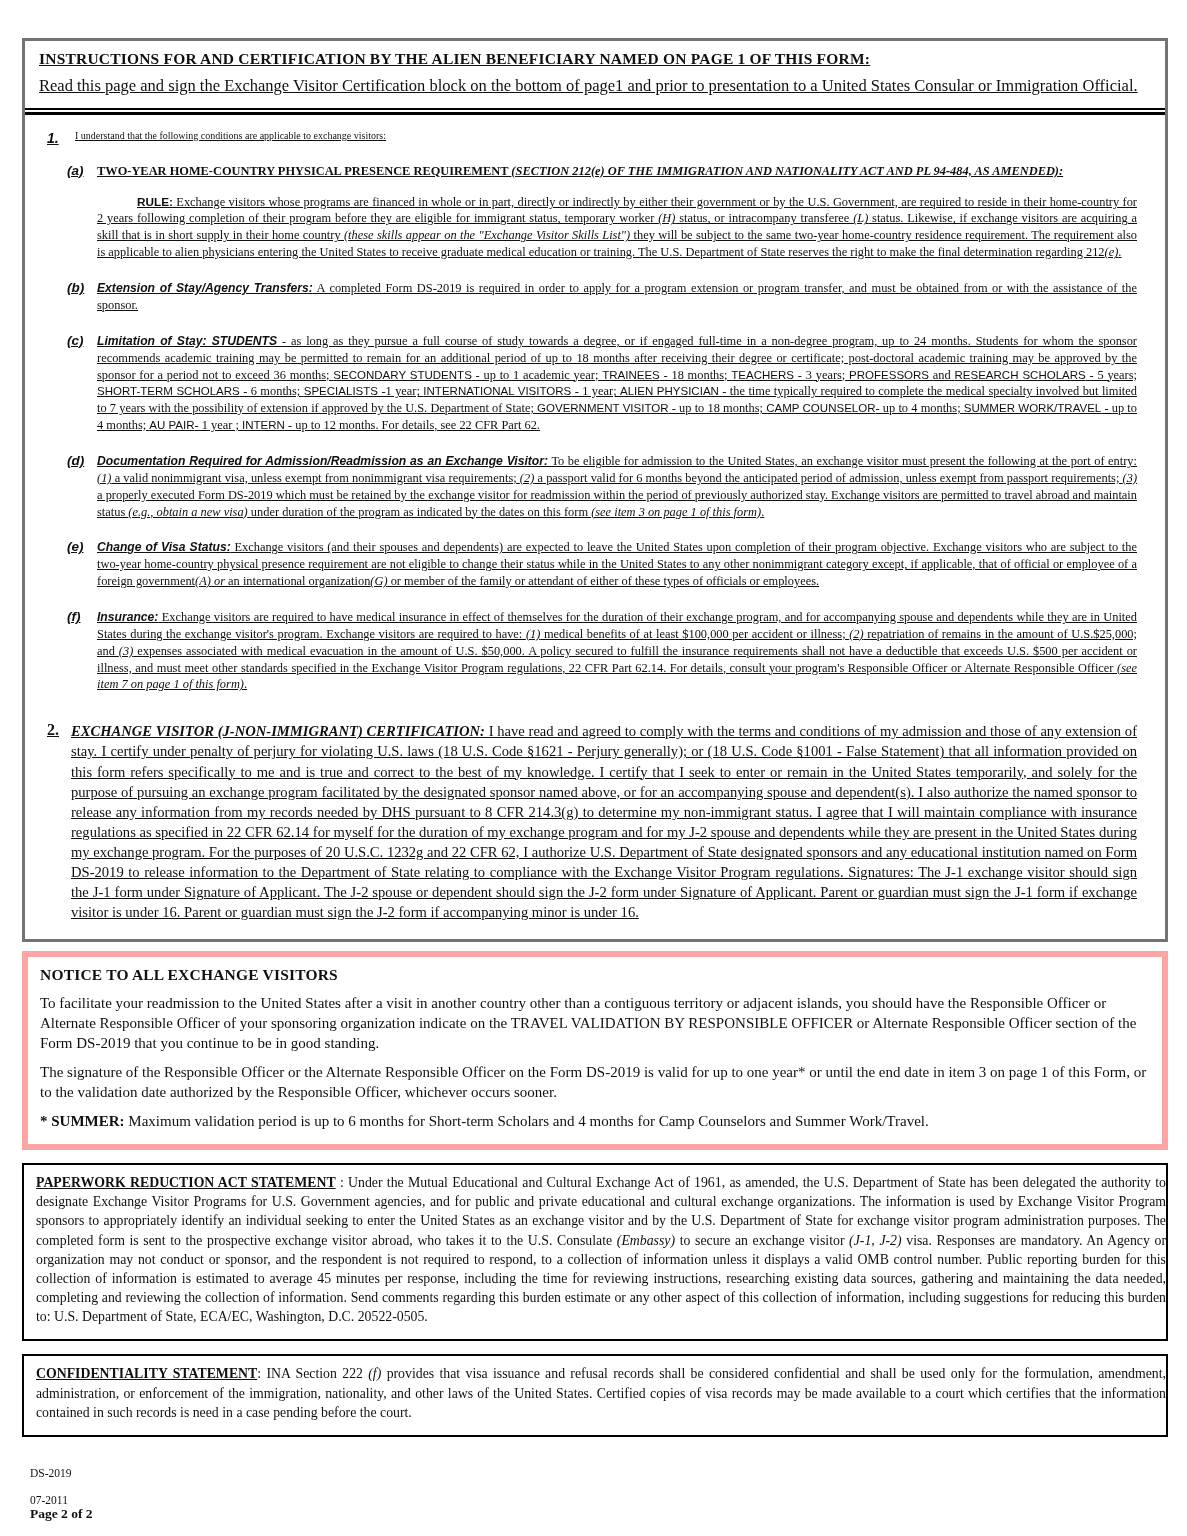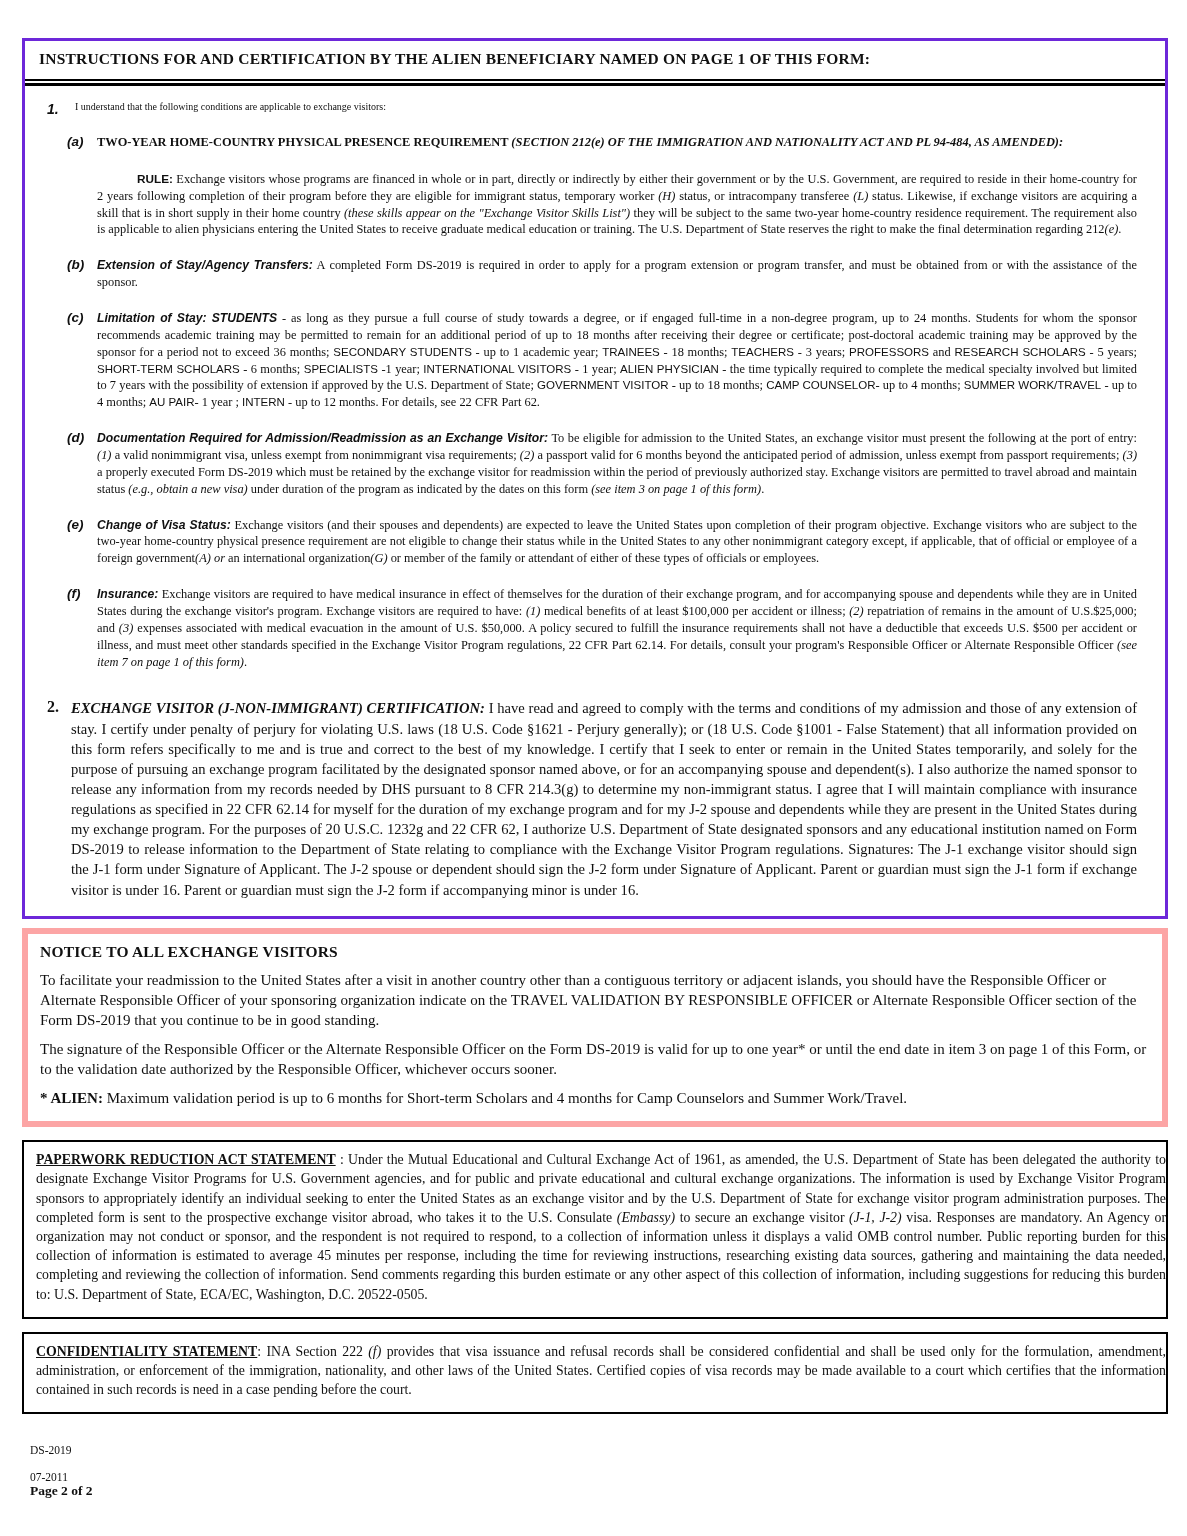--- a/index.html
+++ b/index.html
@@ -2,34 +2,34 @@
 <html><head>
 <meta charset="utf-8">
 <style>
   html,body{margin:0;padding:0;background:#ffffff;}
   .page{
     width:1187px;height:1536px;box-sizing:border-box;position:relative;
     background:#ffffff;color:#101010;
     font-family:"Liberation Serif",serif;
     padding:38px 19px 0 22px;overflow:hidden;
   }
-  .main-box{border:3px solid #6d28d9;}
+  .main-box{border:3px solid #737373;text-decoration:underline;}
   .main-header{padding:9px 16px 11px 14px;border-bottom:2px solid #000;}
   .main-title{font-weight:bold;font-size:15.5px;letter-spacing:.2px;}
   .main-subtitle{font-size:16.5px;line-height:1.32;margin-top:7px;}
   .main-content{border-top:3px solid #000;margin-top:2px;padding:15px 28px 16px 22px;}
   .item{display:flex;}
   .item-num{flex:none;width:28px;font-family:"Liberation Sans",sans-serif;
     font-weight:bold;font-style:italic;font-size:14px;}
   .item-1-intro{font-size:10px;text-align:center;}
   .sections{margin:17px 0 0 20px;display:flex;flex-direction:column;gap:19px;}
   .section-row{display:flex;}
   .section-label{flex:none;width:30px;font-family:"Liberation Sans",sans-serif;
     font-weight:bold;font-style:italic;font-size:13.5px;}
-  .section-blocks{flex:1;display:flex;flex-direction:column;gap:20px;}
+  .section-blocks{flex:1;display:flex;flex-direction:column;gap:14px;}
   .section-block{font-size:12.4px;line-height:1.36;text-align:justify;}
   .item-2{margin-top:28px;}
   .item-2 .item-num{width:24px;font-family:"Liberation Serif",serif;
     font-style:normal;font-size:16px;}
   .item-2-text{font-size:14.6px;line-height:1.38;text-align:justify;}
   .notice-box{border:6px solid #fca5a5;margin-top:9px;padding:9px 14px 13px 12px;}
   .notice-heading{font-weight:bold;font-size:15.5px;letter-spacing:.2px;}
   .notice-p{font-size:15px;line-height:1.34;margin:9px 0 0 0;}
   .stmt-box{border:2px solid #000;margin-top:13px;padding:8px 0 13px 12px;}
   .stmt-text{font-size:13.8px;line-height:1.39;text-align:justify;}
@@ -49,20 +49,21 @@
   .run-sbi{font-family:"Liberation Sans",sans-serif;font-weight:bold;font-style:italic;font-size:.98em;}
 </style>
 </head>
 <body>
 
 <div class="page">
 
   <div class="main-box">
     <div class="main-header">
       <div class="main-title">INSTRUCTIONS FOR AND CERTIFICATION BY THE ALIEN BENEFICIARY NAMED ON PAGE 1 OF THIS FORM:</div>
+      <div class="main-subtitle">Read this page and sign the Exchange Visitor Certification block on the bottom of page1 and prior to presentation to a United States Consular or Immigration Official.</div>
     </div>
     <div class="main-content">
       <div class="item">
         <div class="item-num">1.</div>
         <div class="item-1-intro">I understand that the following conditions are applicable to exchange visitors:</div>
       </div>
       <div class="sections">
   <div class="section-row">
     <div class="section-label">(a)</div>
     <div class="section-blocks">
@@ -110,21 +111,21 @@
         <div class="item-num">2.</div>
         <div class="item-2-text"><span class="run-bi">EXCHANGE VISITOR (J-NON-IMMIGRANT) CERTIFICATION:</span><span class="run-n"> I have read and agreed to comply with the terms and conditions of my admission and those of any extension of stay. I certify under penalty of perjury for violating U.S. laws (18 U.S. Code §1621 - Perjury generally); or (18 U.S. Code §1001 - False Statement) that all information provided on this form refers specifically to me and is true and correct to the best of my knowledge. I certify that I seek to enter or remain in the United States temporarily, and solely for the purpose of pursuing an exchange program facilitated by the designated sponsor named above, or for an accompanying spouse and dependent(s). I also authorize the named sponsor to release any information from my records needed by DHS pursuant to 8 CFR 214.3(g) to determine my non-immigrant status. I agree that I will maintain compliance with insurance regulations as specified in 22 CFR 62.14 for myself for the duration of my exchange program and for my J-2 spouse and dependents while they are present in the United States during my exchange program. For the purposes of 20 U.S.C. 1232g and 22 CFR 62, I authorize U.S. Department of State designated sponsors and any educational institution named on Form DS-2019 to release information to the Department of State relating to compliance with the Exchange Visitor Program regulations. Signatures: The J-1 exchange visitor should sign the J-1 form under Signature of Applicant. The J-2 spouse or dependent should sign the J-2 form under Signature of Applicant. Parent or guardian must sign the J-1 form if exchange visitor is under 16. Parent or guardian must sign the J-2 form if accompanying minor is under 16.</span></div>
       </div>
     </div>
   </div>
 
   <div class="notice-box">
     <div class="notice-heading">NOTICE TO ALL EXCHANGE VISITORS</div>
     <p class="notice-p">To facilitate your readmission to the United States after a visit in another country other than a contiguous territory or adjacent islands, you should have the Responsible Officer or Alternate Responsible Officer of your sponsoring organization indicate on the TRAVEL VALIDATION BY RESPONSIBLE OFFICER or Alternate Responsible Officer section of the Form DS-2019 that you continue to be in good standing.</p>
     <p class="notice-p">The signature of the Responsible Officer or the Alternate Responsible Officer on the Form DS-2019 is valid for up to one year* or until the end date in item 3 on page 1 of this Form, or to the validation date authorized by the Responsible Officer, whichever occurs sooner.</p>
-    <p class="notice-p"><span class="run-b">* ALIEN:</span><span class="run-n">  Maximum validation period is up to 6 months for Short-term Scholars and 4 months for Camp Counselors and Summer Work/Travel.</span></p>
+    <p class="notice-p"><span class="run-b">* SUMMER:</span><span class="run-n">  Maximum validation period is up to 6 months for Short-term Scholars and 4 months for Camp Counselors and Summer Work/Travel.</span></p>
   </div>
 
   <div class="stmt-box">
     <div class="stmt-text"><span class="run-bu">PAPERWORK REDUCTION ACT STATEMENT</span><span class="run-n"> : Under the Mutual Educational and Cultural Exchange Act of 1961, as amended, the U.S. Department of State has been delegated the authority to designate Exchange Visitor Programs for U.S. Government agencies, and for public and private educational and cultural exchange organizations. The information is used by Exchange Visitor Program sponsors to appropriately identify an individual seeking to enter the United States as an exchange visitor and by the U.S. Department of State for exchange visitor program administration purposes. The completed form is sent to the prospective exchange visitor abroad, who takes it to the U.S. Consulate </span><span class="run-i">(Embassy)</span><span class="run-n"> to secure an exchange visitor </span><span class="run-i">(J-1, J-2)</span><span class="run-n"> visa. Responses are mandatory. An Agency or organization may not conduct or sponsor, and the respondent is not required to respond, to a collection of information unless it displays a valid OMB control number. Public reporting burden for this collection of information is estimated to average 45 minutes per response, including the time for reviewing instructions, researching existing data sources, gathering and maintaining the data needed, completing and reviewing the collection of information. Send comments regarding this burden estimate or any other aspect of this collection of information, including suggestions for reducing this burden to: U.S. Department of State, ECA/EC, Washington, D.C. 20522-0505.</span></div>
   </div>
 
   <div class="stmt-box">
     <div class="stmt-text"><span class="run-bu">CONFIDENTIALITY STATEMENT</span><span class="run-n">: INA Section 222 </span><span class="run-i">(f)</span><span class="run-n"> provides that visa issuance and refusal records shall be considered confidential and shall be used only for the formulation, amendment, administration, or enforcement of the immigration, nationality, and other laws of the United States. Certified copies of visa records may be made available to a court which certifies that the information contained in such records is need in a case pending  before the court.</span></div>
   </div>
 

